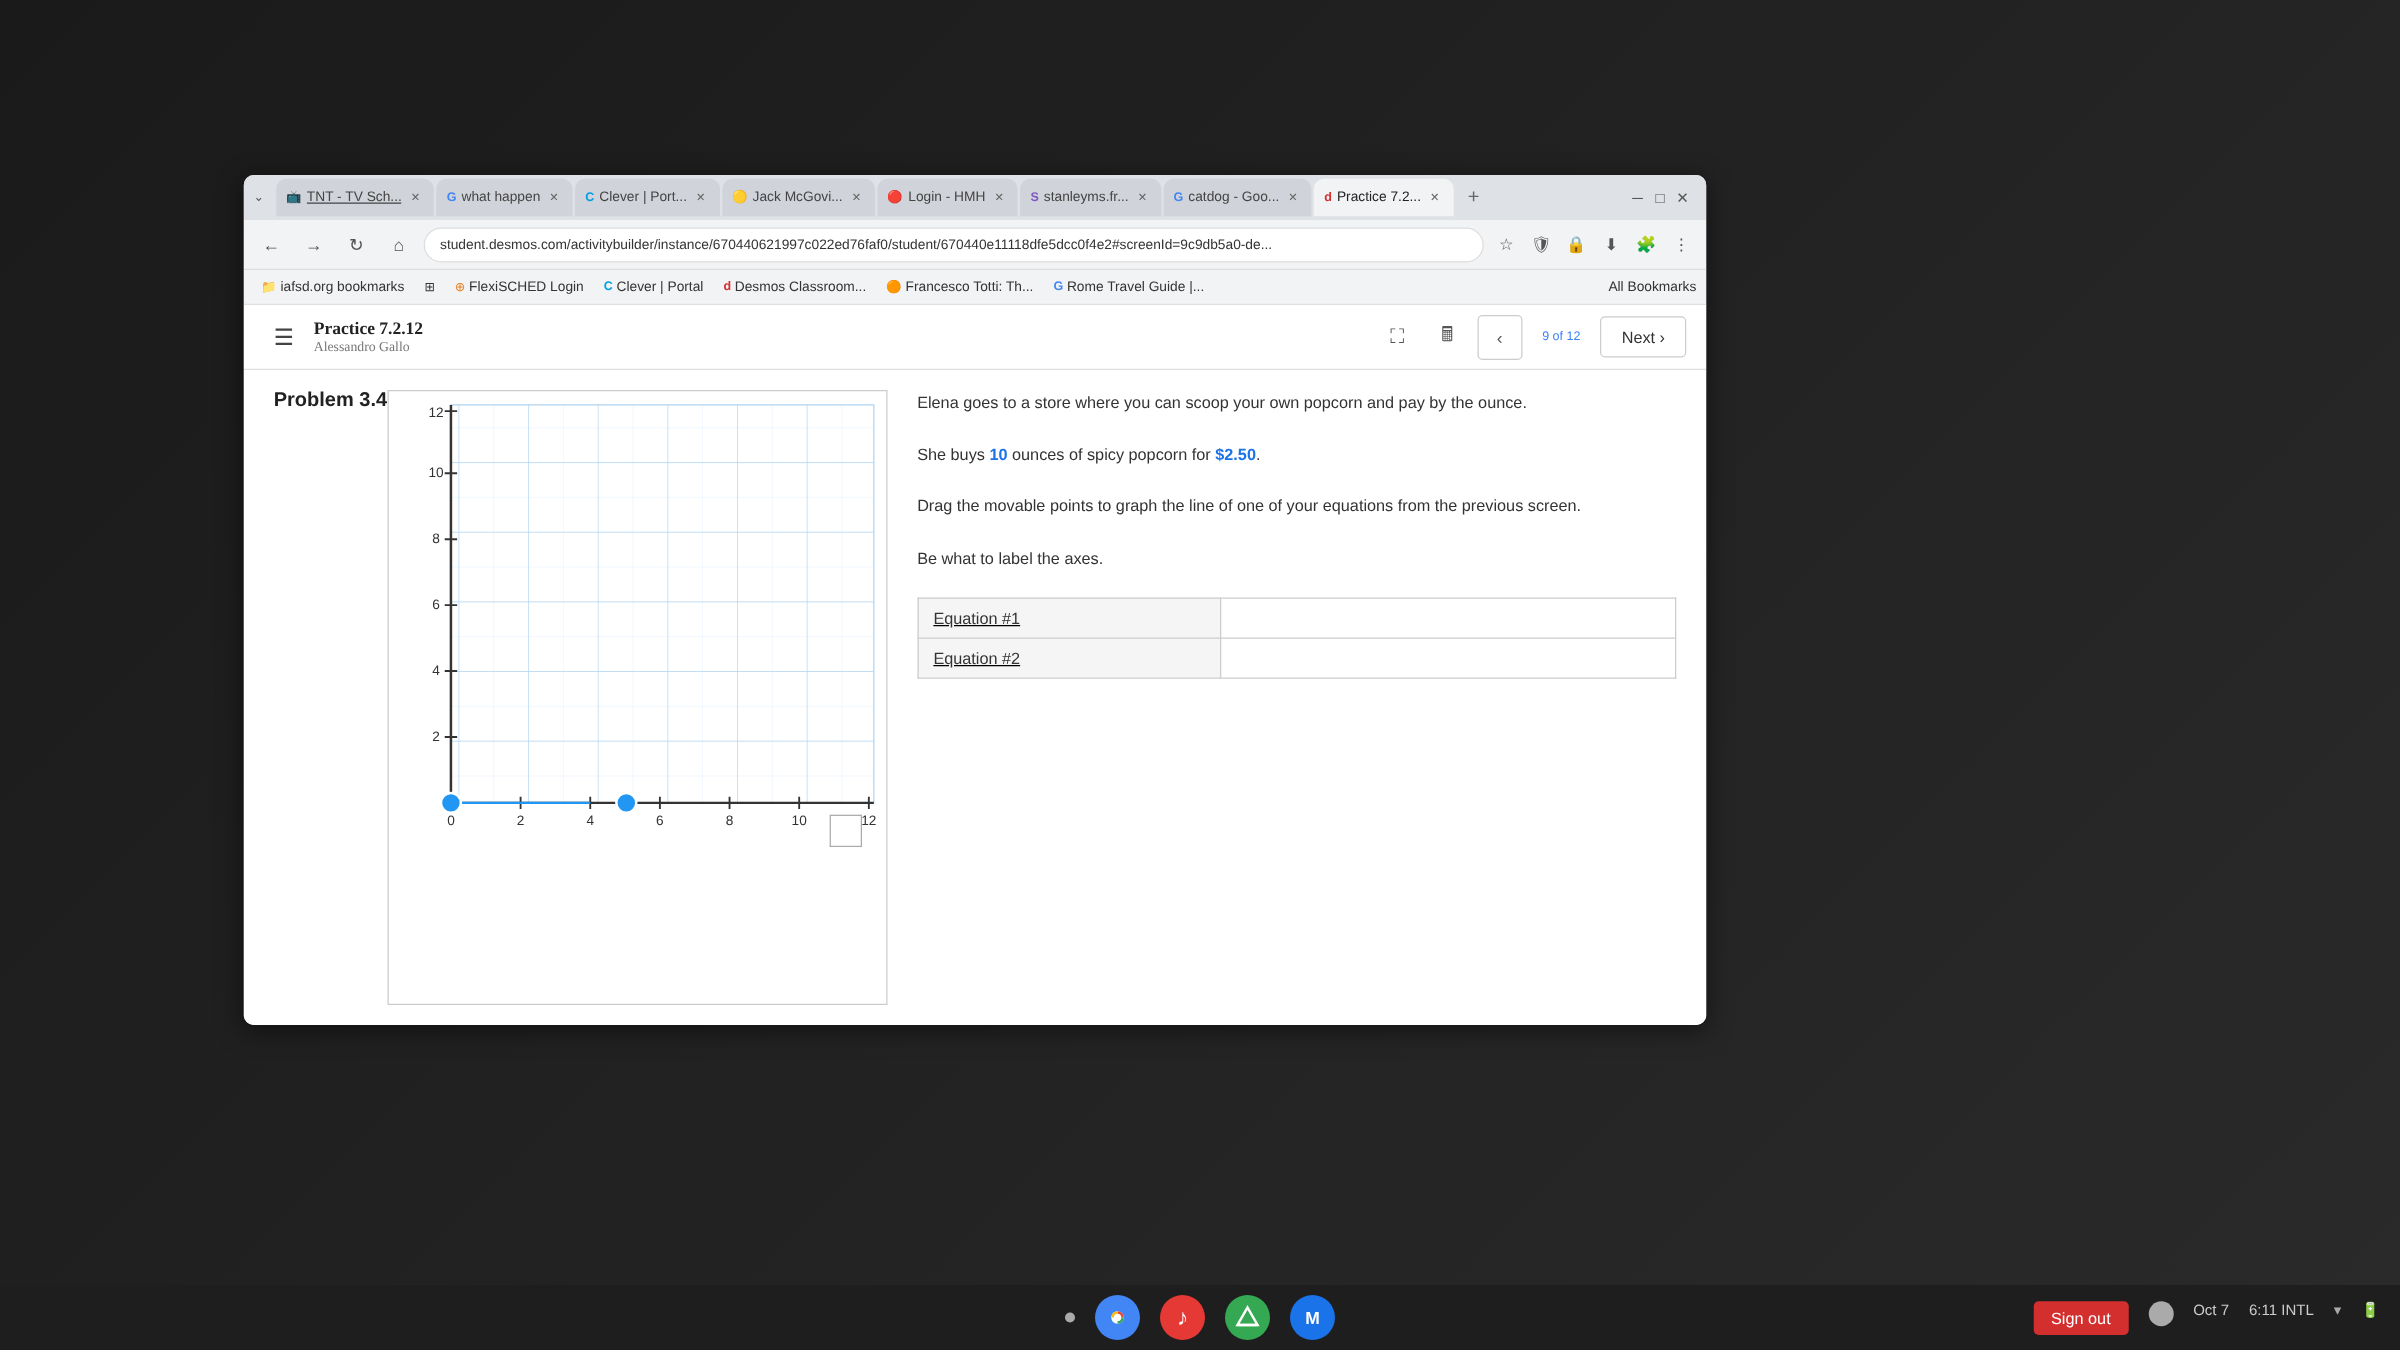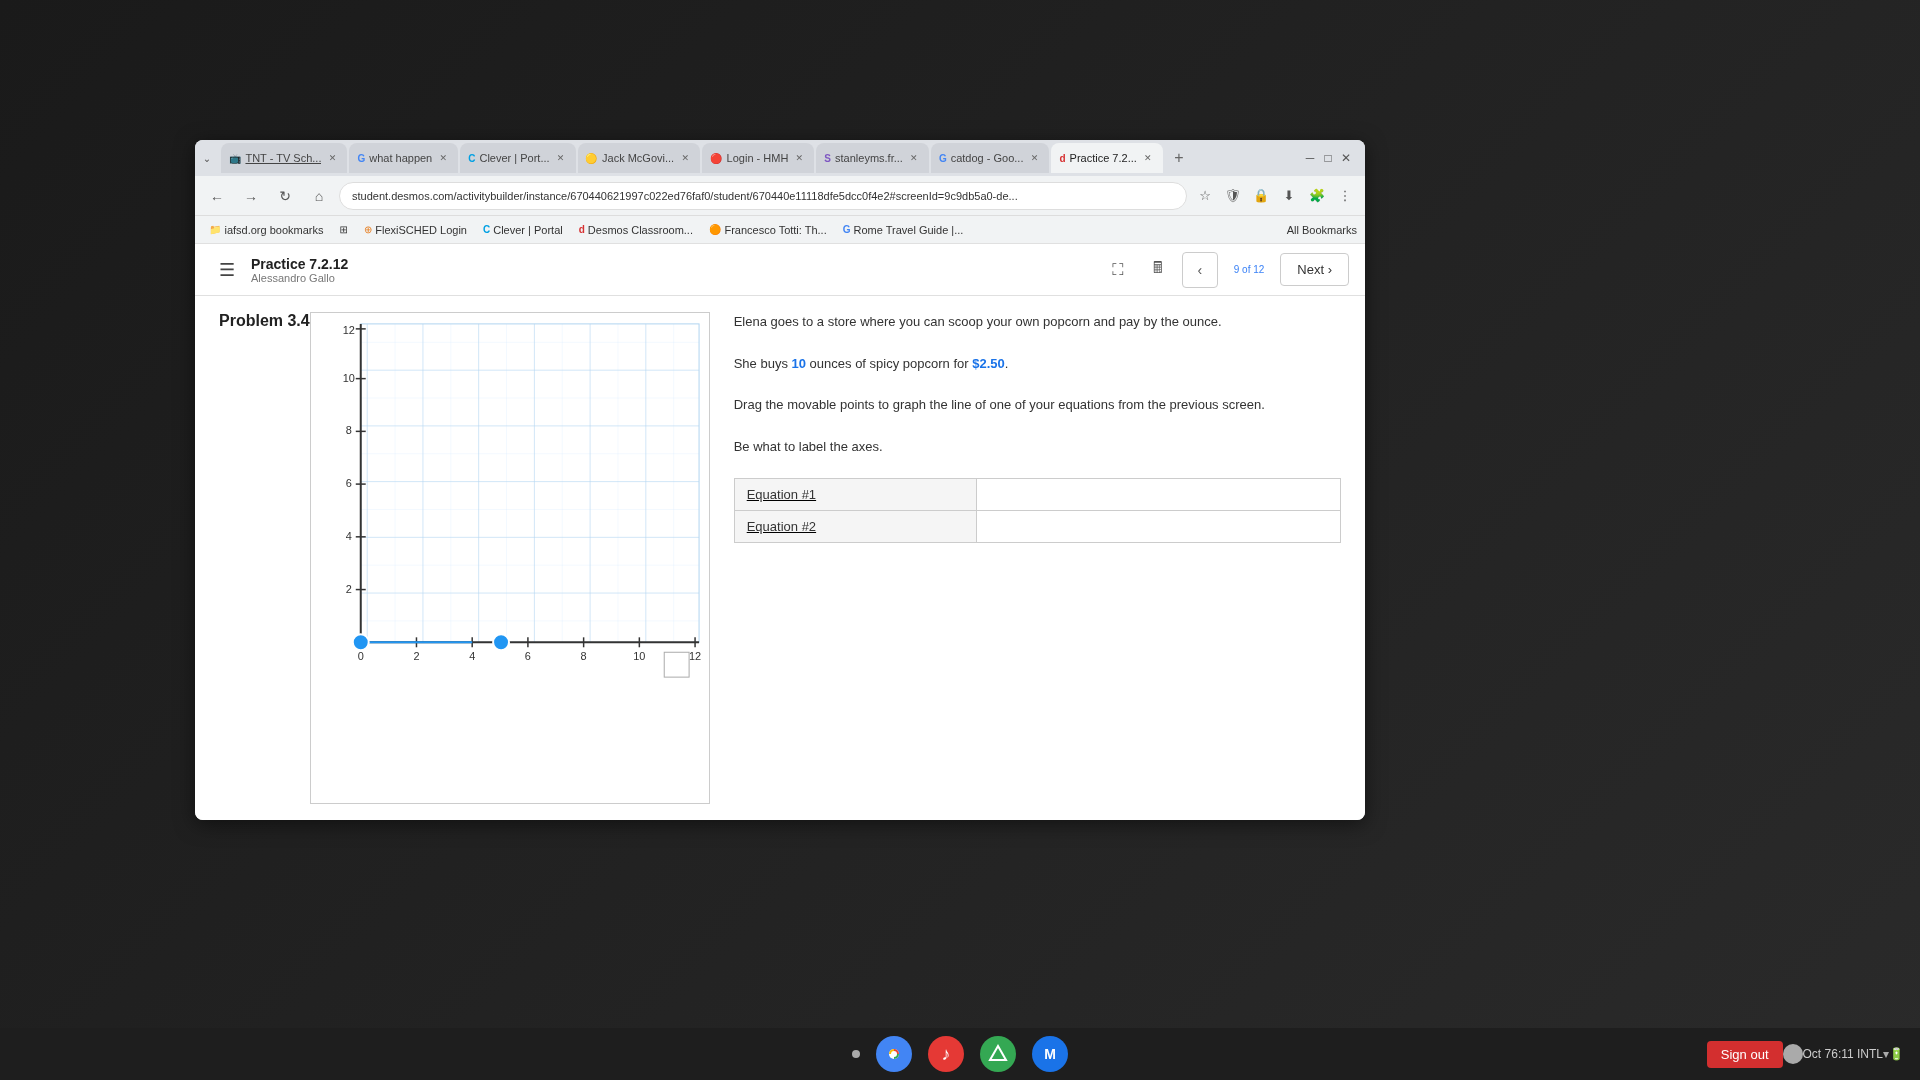--- a/index.html
+++ b/index.html
@@ -233,20 +233,21 @@
       display: flex;
       align-items: center;
       justify-content: center;
       font-size: 18px;
       color: #444;
       margin-right: 8px;
     }
     .activity-title {
       display: flex;
       flex-direction: column;
+      font-family: Liberation Serif, serif;
     }
     .activity-name {
       font-size: 14px;
       font-weight: bold;
       color: #222;
     }
     .activity-user {
       font-size: 11px;
       color: #777;
     }
@@ -402,22 +403,22 @@
       border-radius: 50%;
       display: flex;
       align-items: center;
       justify-content: center;
       cursor: pointer;
     }
     .taskbar-right {
       position: absolute;
       right: 16px;
       display: flex;
-      align-items: center;
-      gap: 0;
+      align-items: flex-start;
+      gap: 16px;
     }
     .taskbar-text {
       color: #ccc;
       font-size: 12px;
     }
     .sign-out-btn {
       background: #d32f2f;
       color: #fff;
       border: none;
       padding: 6px 14px;

